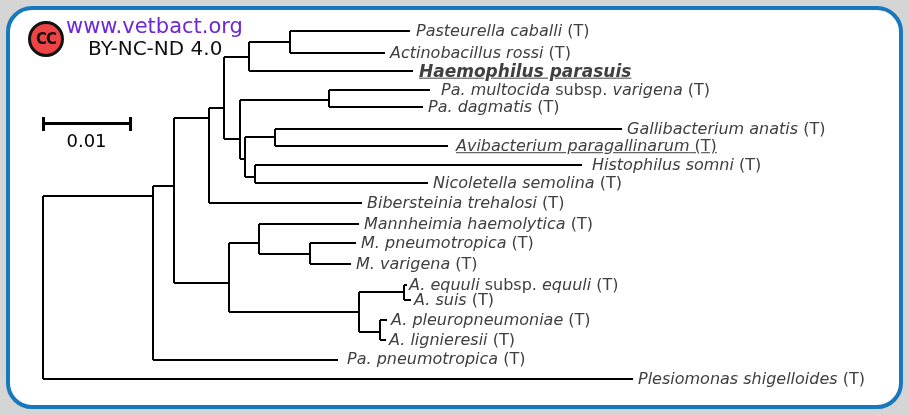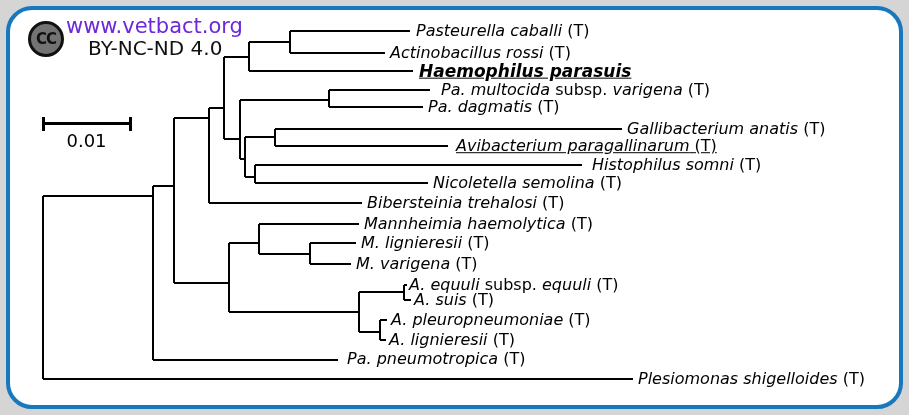--- a/index.html
+++ b/index.html
@@ -12,38 +12,38 @@
     position:absolute;left:6px;top:6px;width:897px;height:403px;
     box-sizing:border-box;background:#ffffff;
     border:4px solid #1878be;border-radius:26px;
   }
   .tree-svg{position:absolute;left:0;top:0;}
   .cc-badge{
     position:absolute;left:28px;top:21px;width:30px;height:30px;
     border:3px solid #111;border-radius:50%;
     text-align:center;line-height:30px;
     font-size:15px;font-weight:bold;letter-spacing:-1px;color:#111;
-    background:#737373;
+    background:#ef4444;
   }
   .site-title{
     position:absolute;left:66px;top:14px;
     font-size:21px;color:#6d28d9;white-space:nowrap;
   }
   .license-line{
     position:absolute;left:88px;top:36px;
     font-size:20px;color:#111;white-space:nowrap;
   }
   .scale-label{
     position:absolute;left:43px;top:130px;width:87px;
     text-align:center;font-size:18px;color:#000;
   }
   .leaf{
     position:absolute;transform:translateY(-50%);
     white-space:nowrap;font-size:16px;font-style:italic;
-    color:#000000;line-height:1.1;
+    color:#404040;line-height:1.1;
   }
   .leaf .up{font-style:normal;}
   .leaf.bold{font-weight:bold;font-size:17px;}
 </style>
 </head>
 <body>
 
 <div class="card"></div>
 
 <svg class="tree-svg" width="909" height="415" viewBox="0 0 909 415">
@@ -117,21 +117,21 @@
     <div class="leaf" style="left: 390px; top: 52.5px;"><span class="it">Actinobacillus rossi</span><span class="up"> (T)</span></div>
     <div class="leaf bold" style="left: 419px; top: 71px; text-decoration: underline;"><span class="it">Haemophilus parasuis</span></div>
     <div class="leaf" style="left: 441px; top: 90px;"><span class="it">Pa. multocida</span><span class="up"> subsp. </span><span class="it">varigena</span><span class="up"> (T)</span></div>
     <div class="leaf" style="left: 428px; top: 107px;"><span class="it">Pa. dagmatis</span><span class="up"> (T)</span></div>
     <div class="leaf" style="left: 627px; top: 128.5px; text-align: center;"><span class="it">Gallibacterium anatis</span><span class="up"> (T)</span></div>
     <div class="leaf" style="left: 456px; top: 146px; text-decoration: underline;"><span class="it">Avibacterium paragallinarum</span><span class="up"> (T)</span></div>
     <div class="leaf" style="left: 592px; top: 165px;"><span class="it">Histophilus somni</span><span class="up"> (T)</span></div>
     <div class="leaf" style="left: 433px; top: 183px;"><span class="it">Nicoletella semolina</span><span class="up"> (T)</span></div>
     <div class="leaf" style="left: 367px; top: 203px;"><span class="it">Bibersteinia trehalosi</span><span class="up"> (T)</span></div>
     <div class="leaf" style="left: 364px; top: 224px;"><span class="it">Mannheimia haemolytica</span><span class="up"> (T)</span></div>
-    <div class="leaf" style="left: 361px; top: 243px;"><span class="it">M. lignieresii</span><span class="up"> (T)</span></div>
+    <div class="leaf" style="left: 361px; top: 243px;"><span class="it">M. pneumotropica</span><span class="up"> (T)</span></div>
     <div class="leaf" style="left: 356px; top: 263.5px;"><span class="it">M. varigena</span><span class="up"> (T)</span></div>
     <div class="leaf" style="left: 409px; top: 285px;"><span class="it">A. equuli</span><span class="up"> subsp. </span><span class="it">equuli</span><span class="up"> (T)</span></div>
     <div class="leaf" style="left: 414px; top: 300px;"><span class="it">A. suis</span><span class="up"> (T)</span></div>
     <div class="leaf" style="left: 391px; top: 320px;"><span class="it">A. pleuropneumoniae</span><span class="up"> (T)</span></div>
     <div class="leaf" style="left: 389px; top: 339.5px;"><span class="it">A. lignieresii</span><span class="up"> (T)</span></div>
     <div class="leaf" style="left: 347px; top: 359px;"><span class="it">Pa. pneumotropica</span><span class="up"> (T)</span></div>
     <div class="leaf" style="left: 638px; top: 379px;"><span class="it">Plesiomonas shigelloides</span><span class="up"> (T)</span></div>
   </div>
 
 </body></html>

